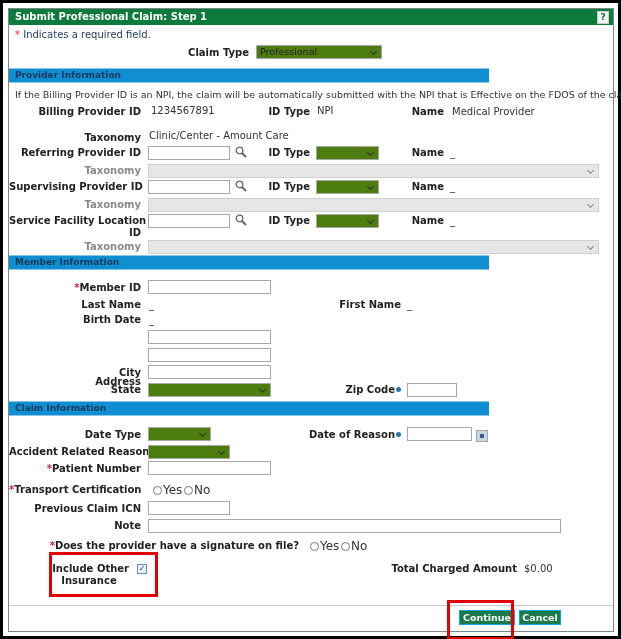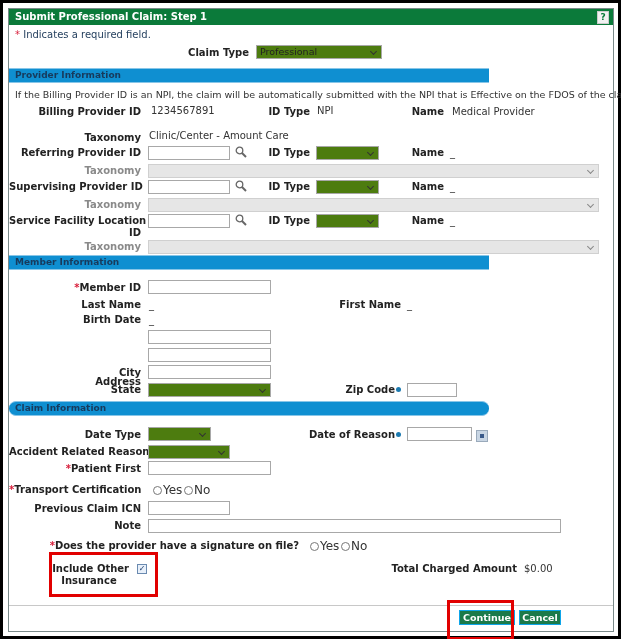--- a/index.html
+++ b/index.html
@@ -119,31 +119,31 @@
   <div class="lbl" style="left:0;top:323px;width:132px;margin-top:44px;">Address</div>
   <div class="inp" style="left:139px;top:321px;width:123px;"></div>
   <div class="inp" style="left:139px;top:339px;width:123px;"></div>
   <div class="lbl" style="left:0;top:358px;width:132px;">City</div>
   <div class="inp" style="left:139px;top:356px;width:123px;"></div>
   <div class="lbl" style="left:0;top:375px;width:132px;">State</div>
   <div class="sel" style="left:139px;top:374px;width:123px;"></div>
   <div class="lbl" style="left:300px;top:375px;width:92px;"><span>Zip Code</span><span class="info"></span></div>
   <div class="inp" style="left:398px;top:374px;width:50px;"></div>
 
-  <div class="sect" style="top:392px;border-radius:7px;">
+  <div class="sect" style="top:392px;">
       <span>Claim Information</span>
     </div>
   <div class="lbl" style="left:0;top:420px;width:132px;">Date Type</div>
   <div class="sel" style="left:139px;top:418px;width:63px;"></div>
   <div class="lbl" style="left:280px;top:420px;width:112px;"><span>Date of Reason</span><span class="info"></span></div>
   <div class="inp" style="left:398px;top:418px;width:65px;"></div>
   <div class="cal" style="left:467px;top:421px;"></div>
   <div class="lbl" style="left:0;top:437px;width:132px;">Accident Related Reason</div>
   <div class="sel" style="left:139px;top:436px;width:82px;"></div>
-  <div class="lbl" style="left:0;top:454px;width:132px;"><span class="req">*</span><span>Patient First</span></div>
+  <div class="lbl" style="left:0;top:454px;width:132px;"><span class="req">*</span><span>Patient Number</span></div>
   <div class="inp" style="left:139px;top:452px;width:123px;"></div>
   <div class="lbl" style="left:0;top:475px;width:132px;"><span class="req">*</span><span>Transport Certification</span></div>
   <div class="radio" style="left:144px;top:474px;"><i></i><span>Yes</span></div>
   <div class="radio" style="left:175px;top:474px;"><i></i><span>No</span></div>
   <div class="lbl" style="left:0;top:494px;width:132px;">Previous Claim ICN</div>
   <div class="inp" style="left:139px;top:492px;width:82px;"></div>
   <div class="lbl" style="left:0;top:511px;width:132px;">Note</div>
   <div class="inp" style="left:139px;top:510px;width:413px;"></div>
 
   <div class="lbl" style="left:30px;top:531px;width:260px;"><span class="req">*</span><span>Does the provider have a signature on file?</span></div>

